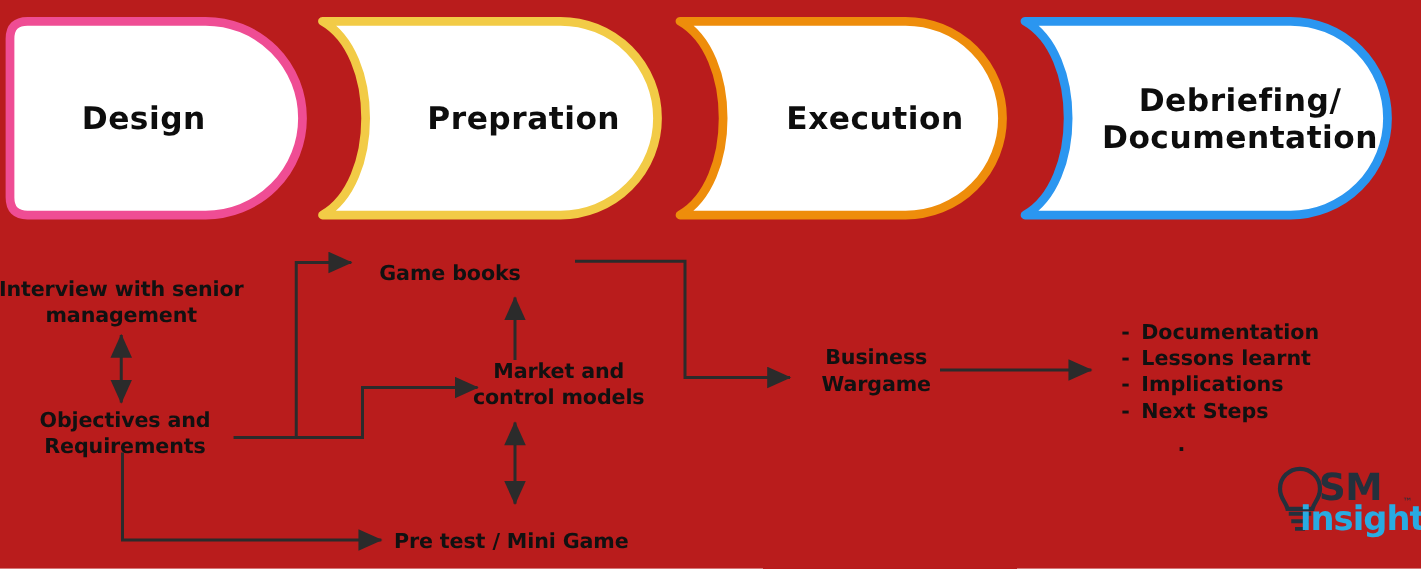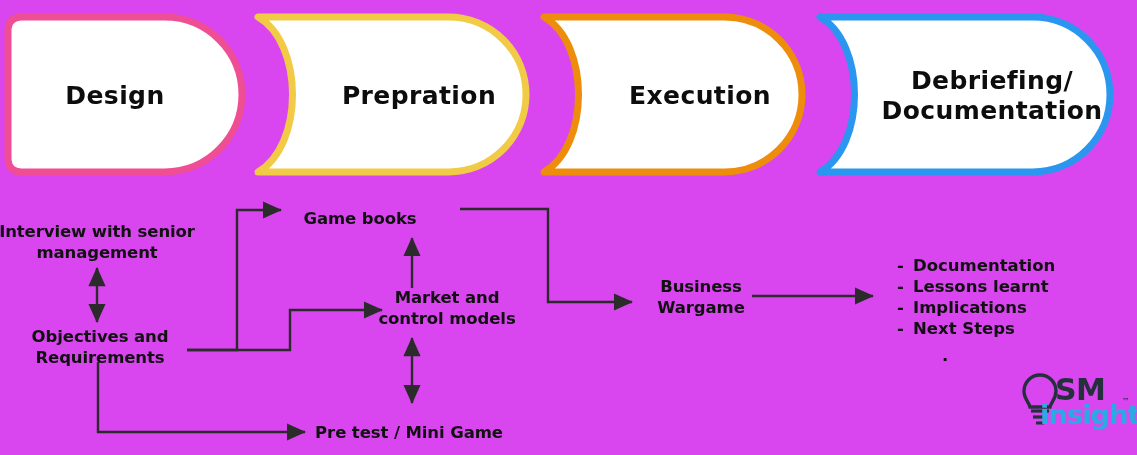--- a/index.html
+++ b/index.html
@@ -8,21 +8,21 @@
     padding: 0;
     background: #ffffff;
   }
   body {
     font-family: "DejaVu Sans", sans-serif;
   }
   #canvas {
     position: relative;
     width: 1137px;
     height: 455px;
-    background: #d946ef;
+    background: #b91c1c;
     overflow: hidden;
   }
   svg.layer {
     position: absolute;
     top: 0;
     left: 0;
     width: 1137px;
     height: 455px;
     overflow: visible;
   }

